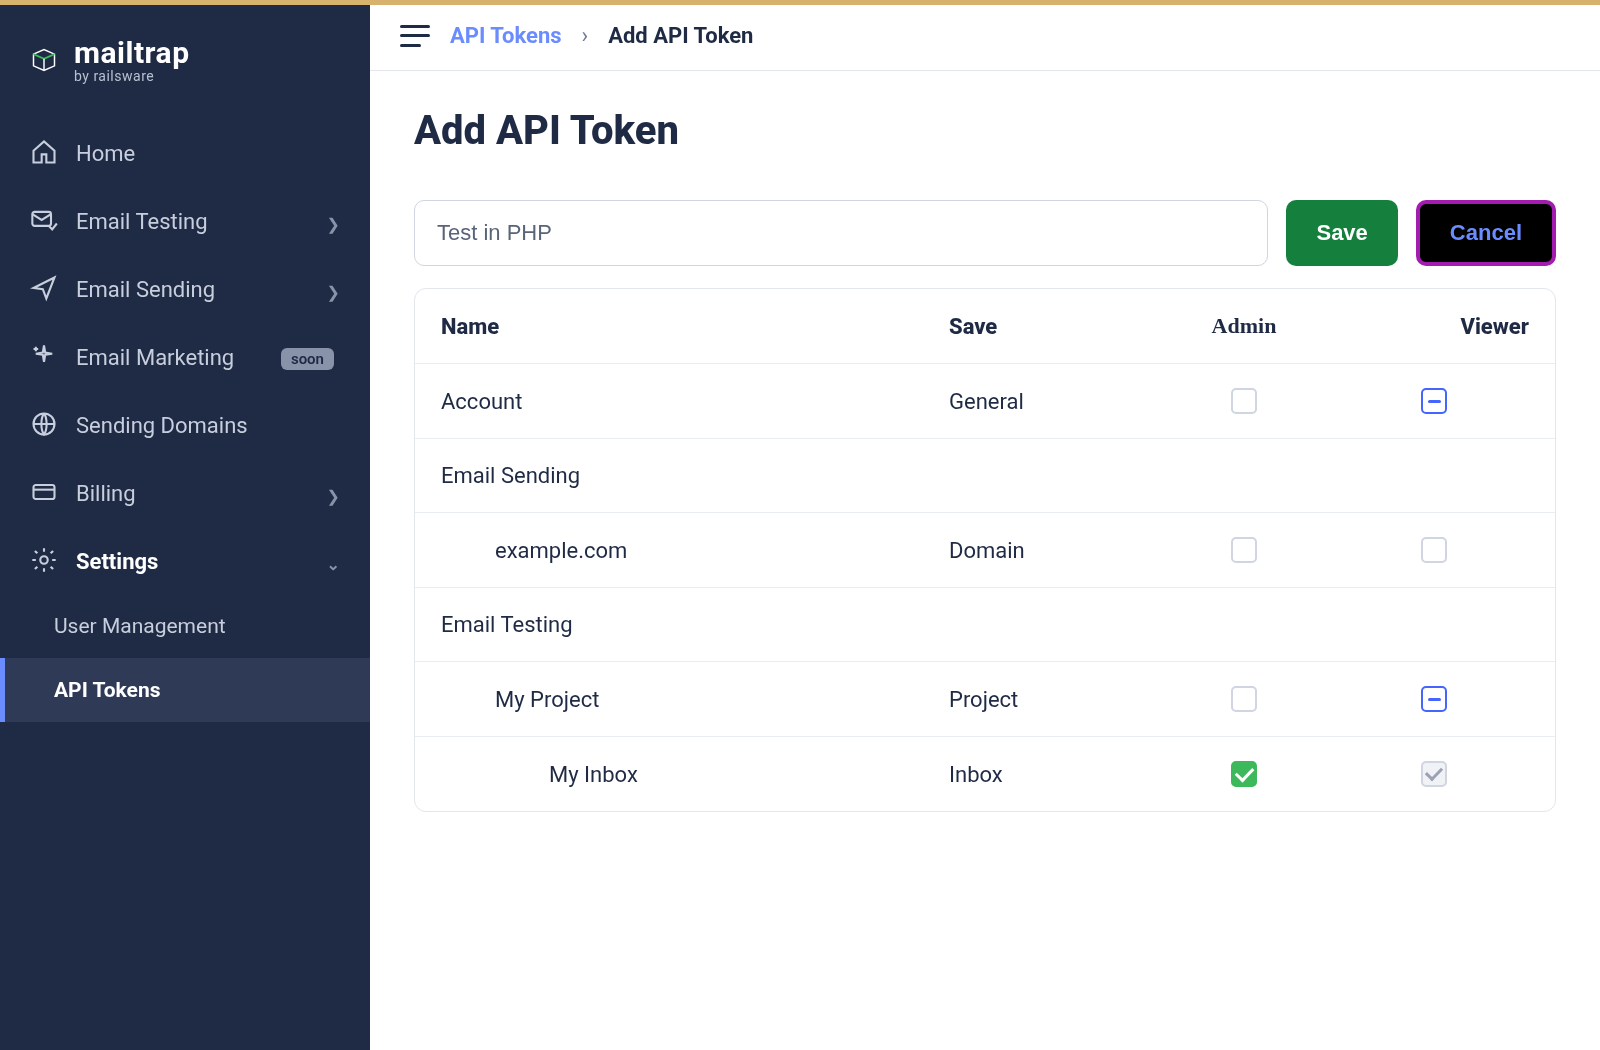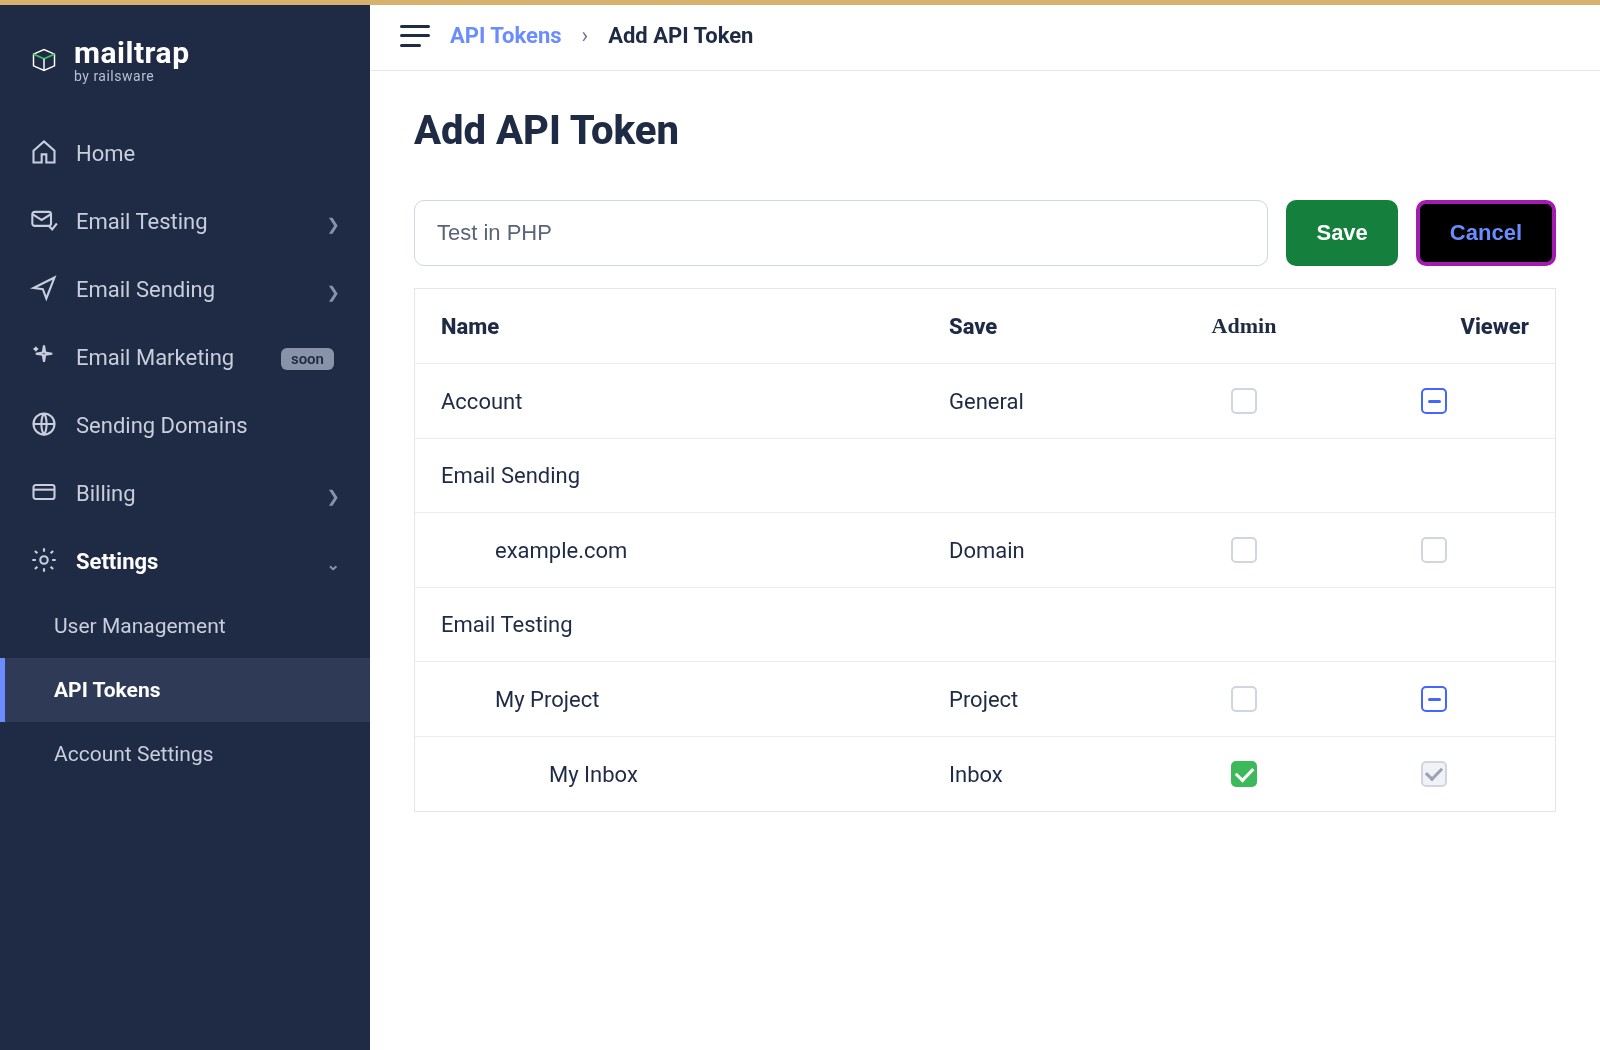--- a/index.html
+++ b/index.html
@@ -84,21 +84,21 @@
   }
   .btn {
     height:66px; padding:0 30px; border-radius:10px; font-size:22px; font-weight:700;
     cursor:pointer; border:none;
   }
   .btn-primary { background:#15803d; color:#fff; }
   .btn-outline { background:#000000; color:#6B8CFF; border:4px solid #a21caf; }
 
   .section-title { font-size:26px; font-weight:800; color:#1F2A44; margin-bottom:18px; }
 
-  .perm-card { border:1px solid #e3e6ec; border-radius:0; overflow:hidden; }
+  .perm-card { border:1px solid #e3e6ec; border-radius:12px; overflow:hidden; }
   .perm-row {
     display:grid;
     grid-template-columns: 1fr 200px 190px 190px;
     align-items:center;
     padding: 24px 26px;
     border-bottom:1px solid #e9ecf2;
     font-size:22px;
     color:#1F2A44;
   }
   .perm-row:last-child { border-bottom:none; }
@@ -214,23 +214,20 @@
         <span class="label">Settings</span>
         <span class="chev">⌄</span>
       </div>
       <div class="nav-sub">
         <div class="nav-item">
           <span class="label">User Management</span>
         </div>
         <div class="nav-item selected">
           <span class="label">API Tokens</span>
         </div>
-        <div class="nav-item">
-          <span class="label">Account Settings</span>
-        </div>
       </div>
     </nav>
   </aside>
 
   <main class="main">
     <div class="topbar">
       <span class="hamburger">
           <span></span>
           <span></span>
           <span></span>

